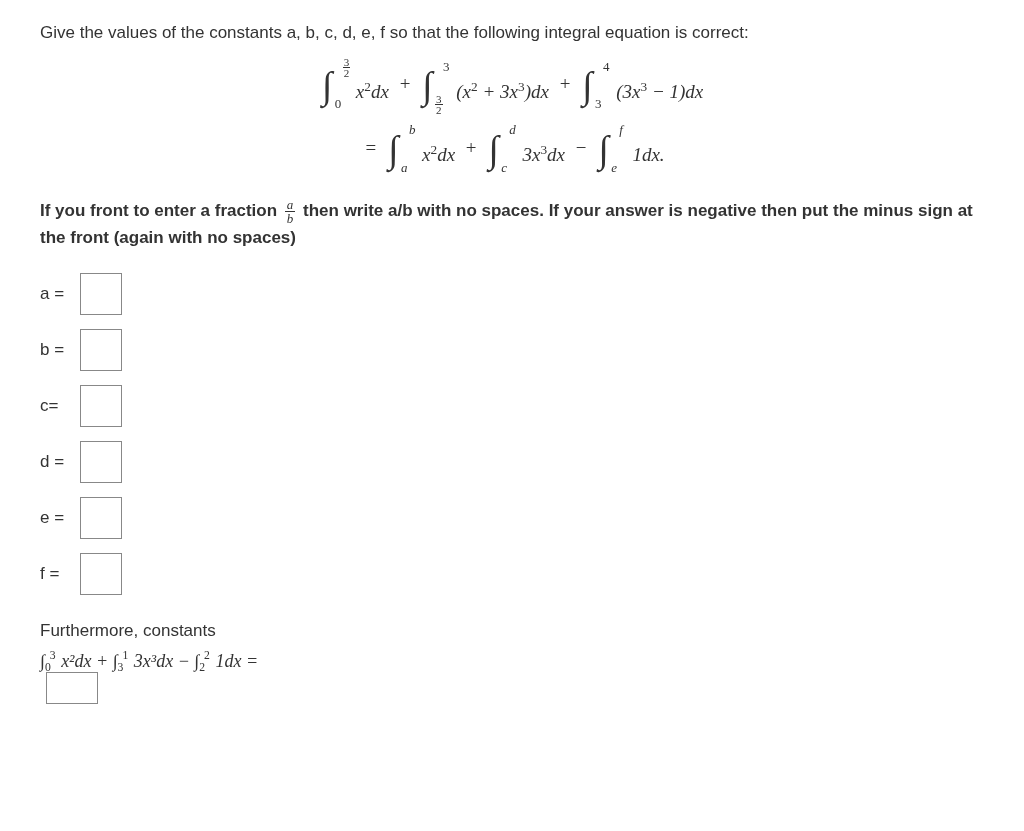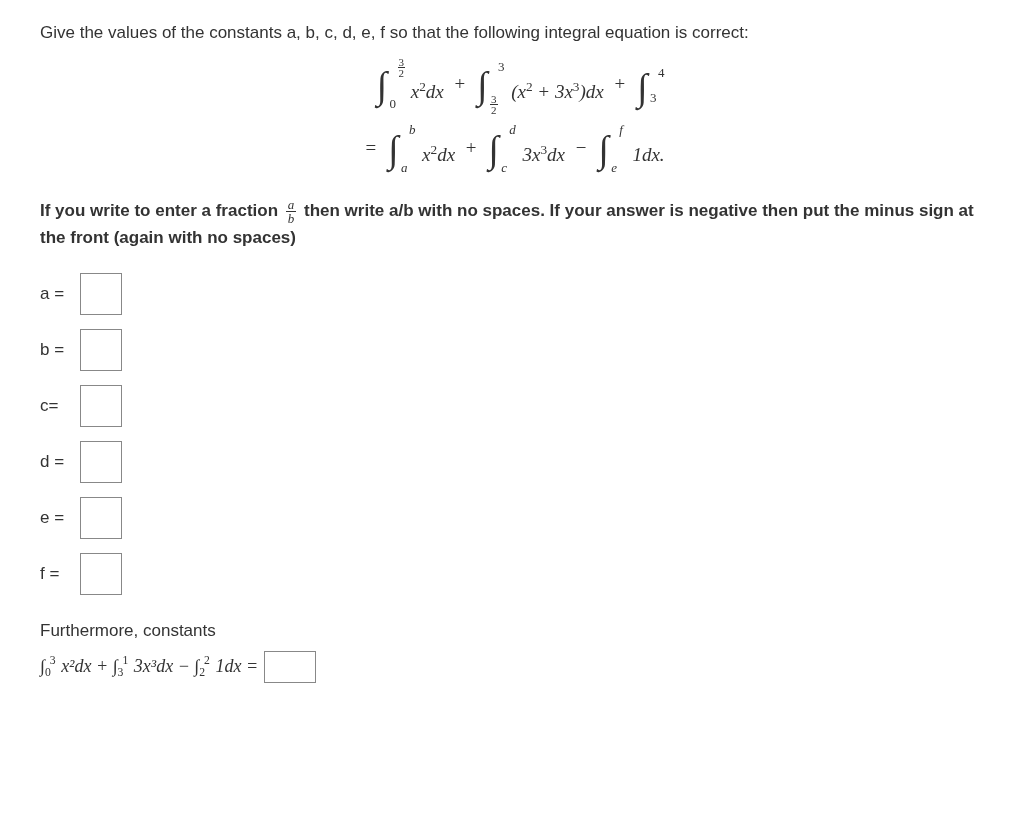--- a/index.html
+++ b/index.html
@@ -109,21 +109,21 @@
   }
   .further {
     margin-top: 26px;
   }
   .calc-line {
     font-family: "Cambria Math","Times New Roman",serif;
     font-size: 18px;
     font-style: italic;
     margin-top: 10px;
     display: flex;
-    align-items: center;
+    flex-direction: column;
   }
   .calc-input {
     width: 52px;
     height: 32px;
     border: 1px solid #888;
     background: #fff;
     margin-left: 6px;
     font-style: normal;
   }
   .ssub { font-size: 0.65em; position: relative; top: 4px; font-style: normal;}
@@ -150,20 +150,21 @@
       <span class="int-sign">∫</span>
       <span class="int-upper">3</span>
       <span class="int-lower"><span class="frac"><span class="num">3</span><span class="den">2</span></span></span>
       <span class="integrand">(<i>x</i><sup>2</sup> + 3<i>x</i><sup>3</sup>)<i>dx</i></span>
     </span>
     <span class="op">+</span>
     <span class="integral">
       <span class="int-sign">∫</span>
       <span class="int-upper">4</span>
       <span class="int-lower">3</span>
+      <span class="integrand">(3<i>x</i><sup>3</sup> − 1)<i>dx</i></span>
     </span>
   </div>
 
   <div class="math-line">
     <span class="op">=</span>
     <span class="integral">
       <span class="int-sign">∫</span>
       <span class="int-upper"><i>b</i></span>
       <span class="int-lower"><i>a</i></span>
       <span class="integrand"><i>x</i><sup>2</sup><i>dx</i></span>
@@ -179,21 +180,21 @@
     <span class="integral">
       <span class="int-sign">∫</span>
       <span class="int-upper"><i>f</i></span>
       <span class="int-lower"><i>e</i></span>
       <span class="integrand">1<i>dx</i>.</span>
     </span>
   </div>
 </div>
 
 <div class="bold-instr">
-  <span>If you write to enter a fraction </span>
+  <span>If you front to enter a fraction </span>
   <span class="inline-frac">
     <span class="num">a</span>
     <span class="den">b</span>
   </span>
   <span> then write a/b with no spaces. If your answer is negative then put the minus sign at the front (again with no spaces)</span>
 </div>
 
 <div class="answer-row">
   <span class="answer-label">a =</span>
   <input class="answer-input" type="text" style="">

